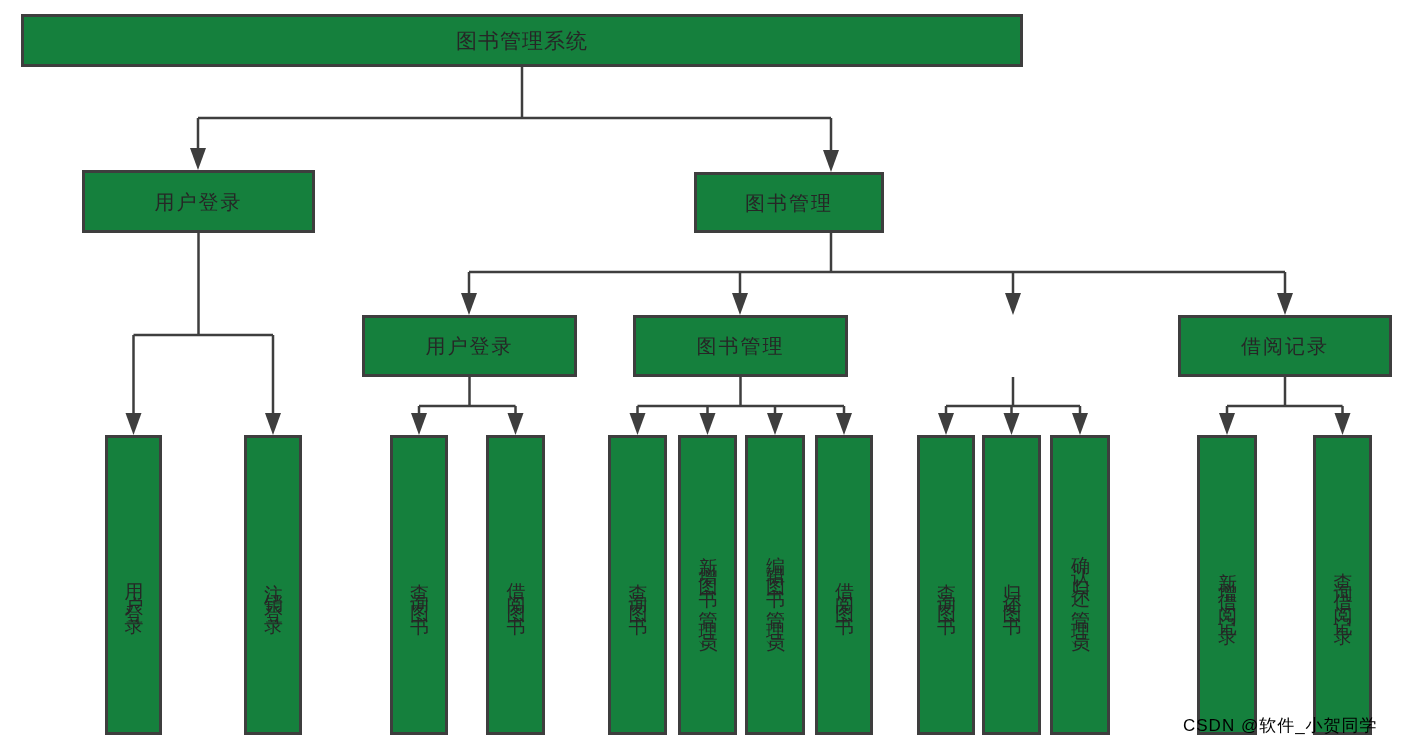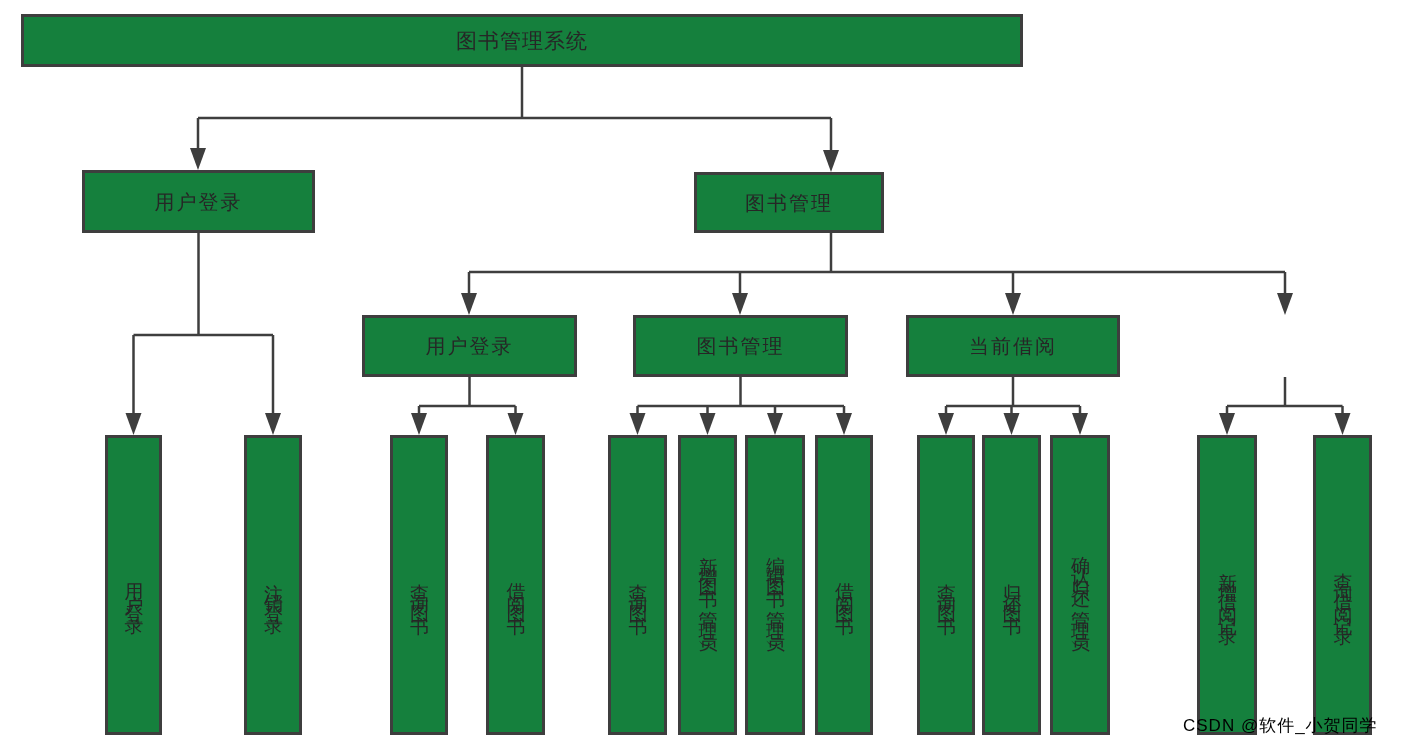--- a/index.html
+++ b/index.html
@@ -118,21 +118,21 @@
     </g>
   </svg>
 
   <div class="node h root" style="left:21px; top:14px; width:1002px; height:53px">图书管理系统</div>
 
   <div class="node h" style="left:82px; top:170px; width:233px; height:63px">用户登录</div>
   <div class="node h" style="left:694px; top:172px; width:190px; height:61px">图书管理</div>
 
   <div class="node h" style="left:362px; top:315px; width:215px; height:62px">用户登录</div>
   <div class="node h" style="left:633px; top:315px; width:215px; height:62px">图书管理</div>
-  <div class="node h" style="left:906px; top:315px; width:214px; height:62px">当前借阅</div>
+  <div class="node h" style="left:1178px; top:315px; width:214px; height:62px">借阅记录</div>
 
   <div class="node vert" style="left:105px; top:435px; width:57px; height:300px">用户登录</div>
   <div class="node vert" style="left:244px; top:435px; width:58px; height:300px">注销登录</div>
 
   <div class="node vert" style="left:390px; top:435px; width:58px; height:300px">查询图书</div>
   <div class="node vert" style="left:486px; top:435px; width:59px; height:300px">借阅图书</div>
 
   <div class="node vert" style="left:608px; top:435px; width:59px; height:300px">查询图书</div>
   <div class="node vert" style="left:678px; top:435px; width:59px; height:300px">新增图书（管理员）</div>
   <div class="node vert" style="left:745px; top:435px; width:60px; height:300px">编辑图书（管理员）</div>

